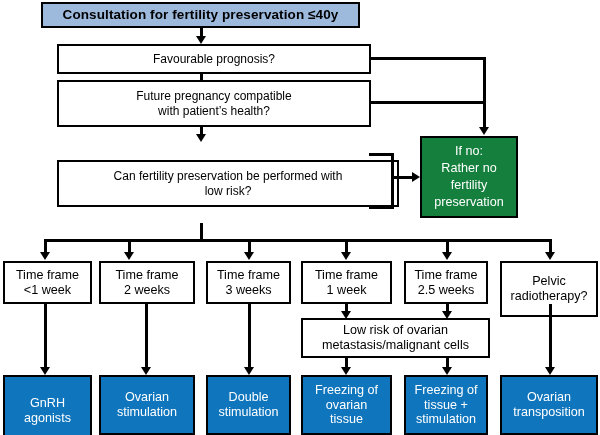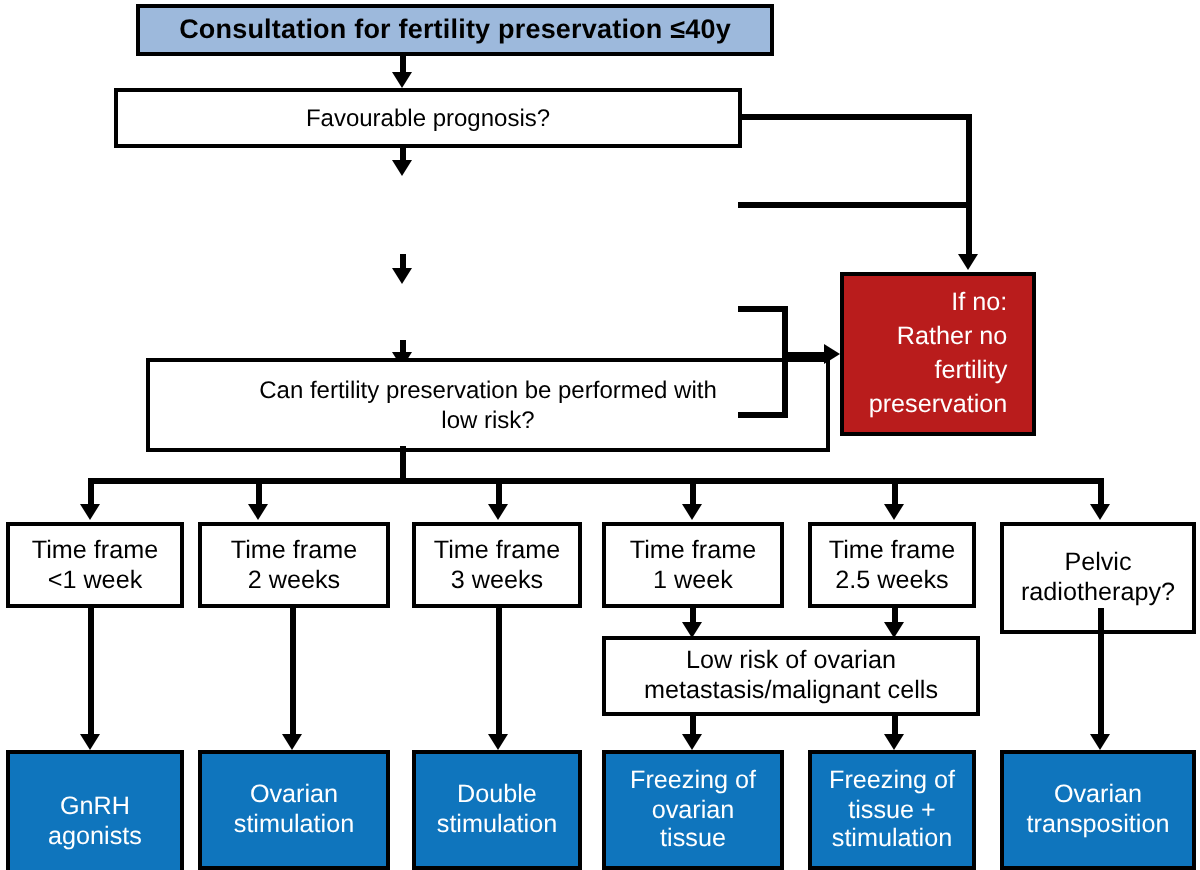--- a/index.html
+++ b/index.html
@@ -33,25 +33,24 @@
   }
   .box.decision{font-size:12px;}
   .box.small{font-size:12.6px;}
   .box.result{
     background:#0F75BD;
     color:#ffffff;
     font-size:12.6px;
     border-color:#000;
   }
   .box.deny{
-    background:#b91c1c;
+    background:#15803d;
     color:#ffffff;
     font-size:12.6px;
     line-height:1.35;
-    text-align:right;
   }
 
   
   .ln{position:absolute;background:#000;}
   .vl{width:3px;}
   .hl{height:3px;}
 
   
   .arrow-down{
     position:absolute;
@@ -66,39 +65,41 @@
     border-top:5.5px solid transparent;
     border-bottom:5.5px solid transparent;
     border-left:8px solid #000;
   }
 </style>
 </head>
 <body>
 
 <div id="stage">
 
-  <div class="box title" style="left:68px;top:2px;width:319px;height:26px;">Consultation for fertility preservation ≤40y</div>
+  <div class="box title" style="left:41px;top:2px;width:319px;height:26px;">Consultation for fertility preservation ≤40y</div>
 
   <div class="ln vl" style="left:200px;top:28px;height:10px;"></div>
   <div class="arrow-down" style="left:196px;top:36px;"></div>
 
   <div class="box decision" style="left:57px;top:44px;width:314px;height:30px;">Favourable prognosis?</div>
 
   <div class="ln vl" style="left:200px;top:74px;height:8px;"></div>
   <div class="arrow-down" style="left:196px;top:80px;"></div>
 
+  <div class="box decision" style="left:57px;top:80px;width:314px;height:47px;">Future pregnancy compatible
+with patient’s health?</div>
 
   <div class="ln vl" style="left:200px;top:127px;height:9px;"></div>
   <div class="arrow-down" style="left:196px;top:134px;"></div>
 
 
   <div class="ln vl" style="left:200px;top:170px;height:8px;"></div>
   <div class="arrow-down" style="left:196px;top:176px;"></div>
 
-  <div class="box decision" style="left:57px;top:179px;width:342px;height:47px;margin-left:16px;">Can fertility preservation be performed with
+  <div class="box decision" style="left:57px;top:160px;width:342px;height:47px;">Can fertility preservation be performed with
 low risk?</div>
 
   <div class="ln hl" style="left:369px;top:57px;width:117px;"></div>
   <div class="ln hl" style="left:369px;top:101px;width:117px;"></div>
   <div class="ln vl" style="left:483px;top:57px;height:72px;"></div>
   <div class="arrow-down" style="left:479px;top:127px;"></div>
 
   <div class="ln hl" style="left:369px;top:153px;width:25px;"></div>
   <div class="ln hl" style="left:369px;top:206px;width:25px;"></div>
   <div class="ln vl" style="left:391px;top:153px;height:56px;"></div>

